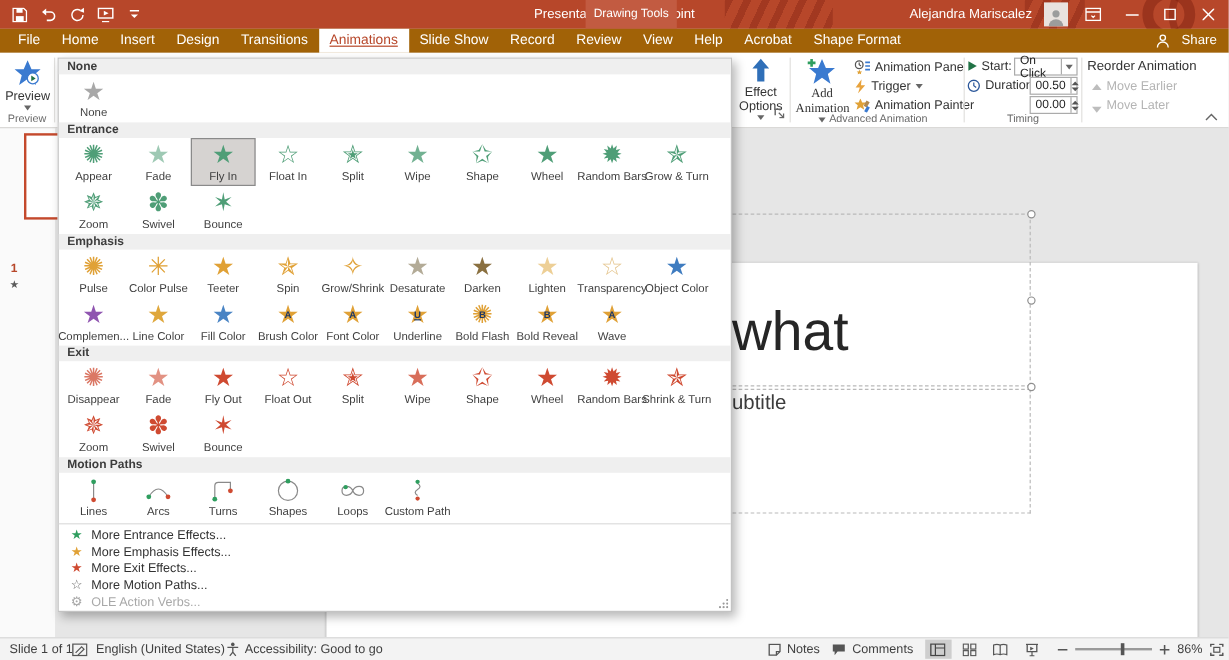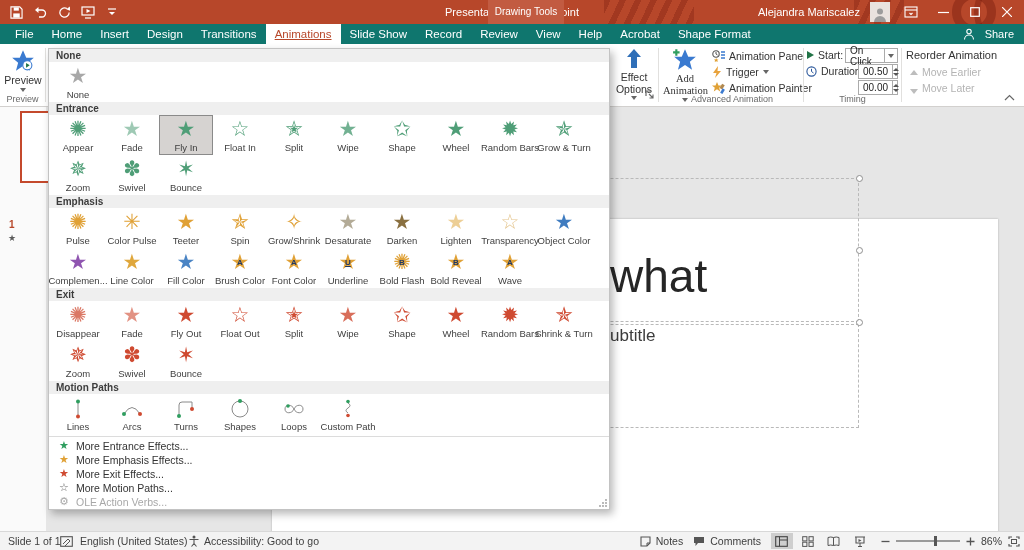--- a/index.html
+++ b/index.html
@@ -14,21 +14,21 @@
   .qat { position:absolute; left:6px; top:0; height:24px; display:flex; align-items:center; gap:4px; }
   .qat-btn { width:20px; height:20px; display:flex; align-items:center; justify-content:center; color:#fff; font-size:13px; font-family:"DejaVu Sans",sans-serif; cursor:default; }
   .title-text { position:absolute; left:0; top:0; width:1024px; height:24px; text-align:center; line-height:24px; font-size:11px; }
   .ctx-group { position:absolute; left:488px; top:0; width:76px; height:24px; background:#c25b41; font-size:10px; line-height:24px; text-align:center; }
   .user-area { position:absolute; right:6px; top:0; height:24px; display:flex; align-items:center; gap:10px; }
   .user-name { font-size:11px; }
   .avatar-box { width:20px; height:20px; background:#e9e2de; display:flex; align-items:flex-end; justify-content:center; overflow:hidden; }
   .win-btn { width:22px; height:22px; display:flex; align-items:center; justify-content:center; }
 
   
-  .tabbar { position:absolute; left:0; top:24px; width:1024px; height:20px; background:#0f766e; }
+  .tabbar { position:absolute; left:0; top:24px; width:1024px; height:20px; background:#a16207; }
   .tabs { position:absolute; left:6px; top:0; height:20px; display:flex; }
   .tab { height:20px; line-height:20px; padding:0 9px; color:#fff; font-size:11.5px; white-space:nowrap; }
   .tab.active { background:#fff; color:#b7472a;text-decoration:underline; }
   .tellme { position:absolute; left:566px; top:0; height:20px; display:flex; align-items:center; gap:7px; color:#fff; font-size:11px; }
   .share { position:absolute; right:10px; top:0; height:20px; display:flex; align-items:center; gap:10px; color:#fff; font-size:11px; }
 
   
   .ribbon { position:absolute; left:0; top:44px; width:1024px; height:63px; background:#fff; border-bottom:1px solid #d2d0ce; }
   .rsep { position:absolute; top:4px; height:54px; width:1px; background:#e1e0de; }
   .grp-label { position:absolute; top:50px; font-size:9px; color:#6a6a6a; text-align:center; }

